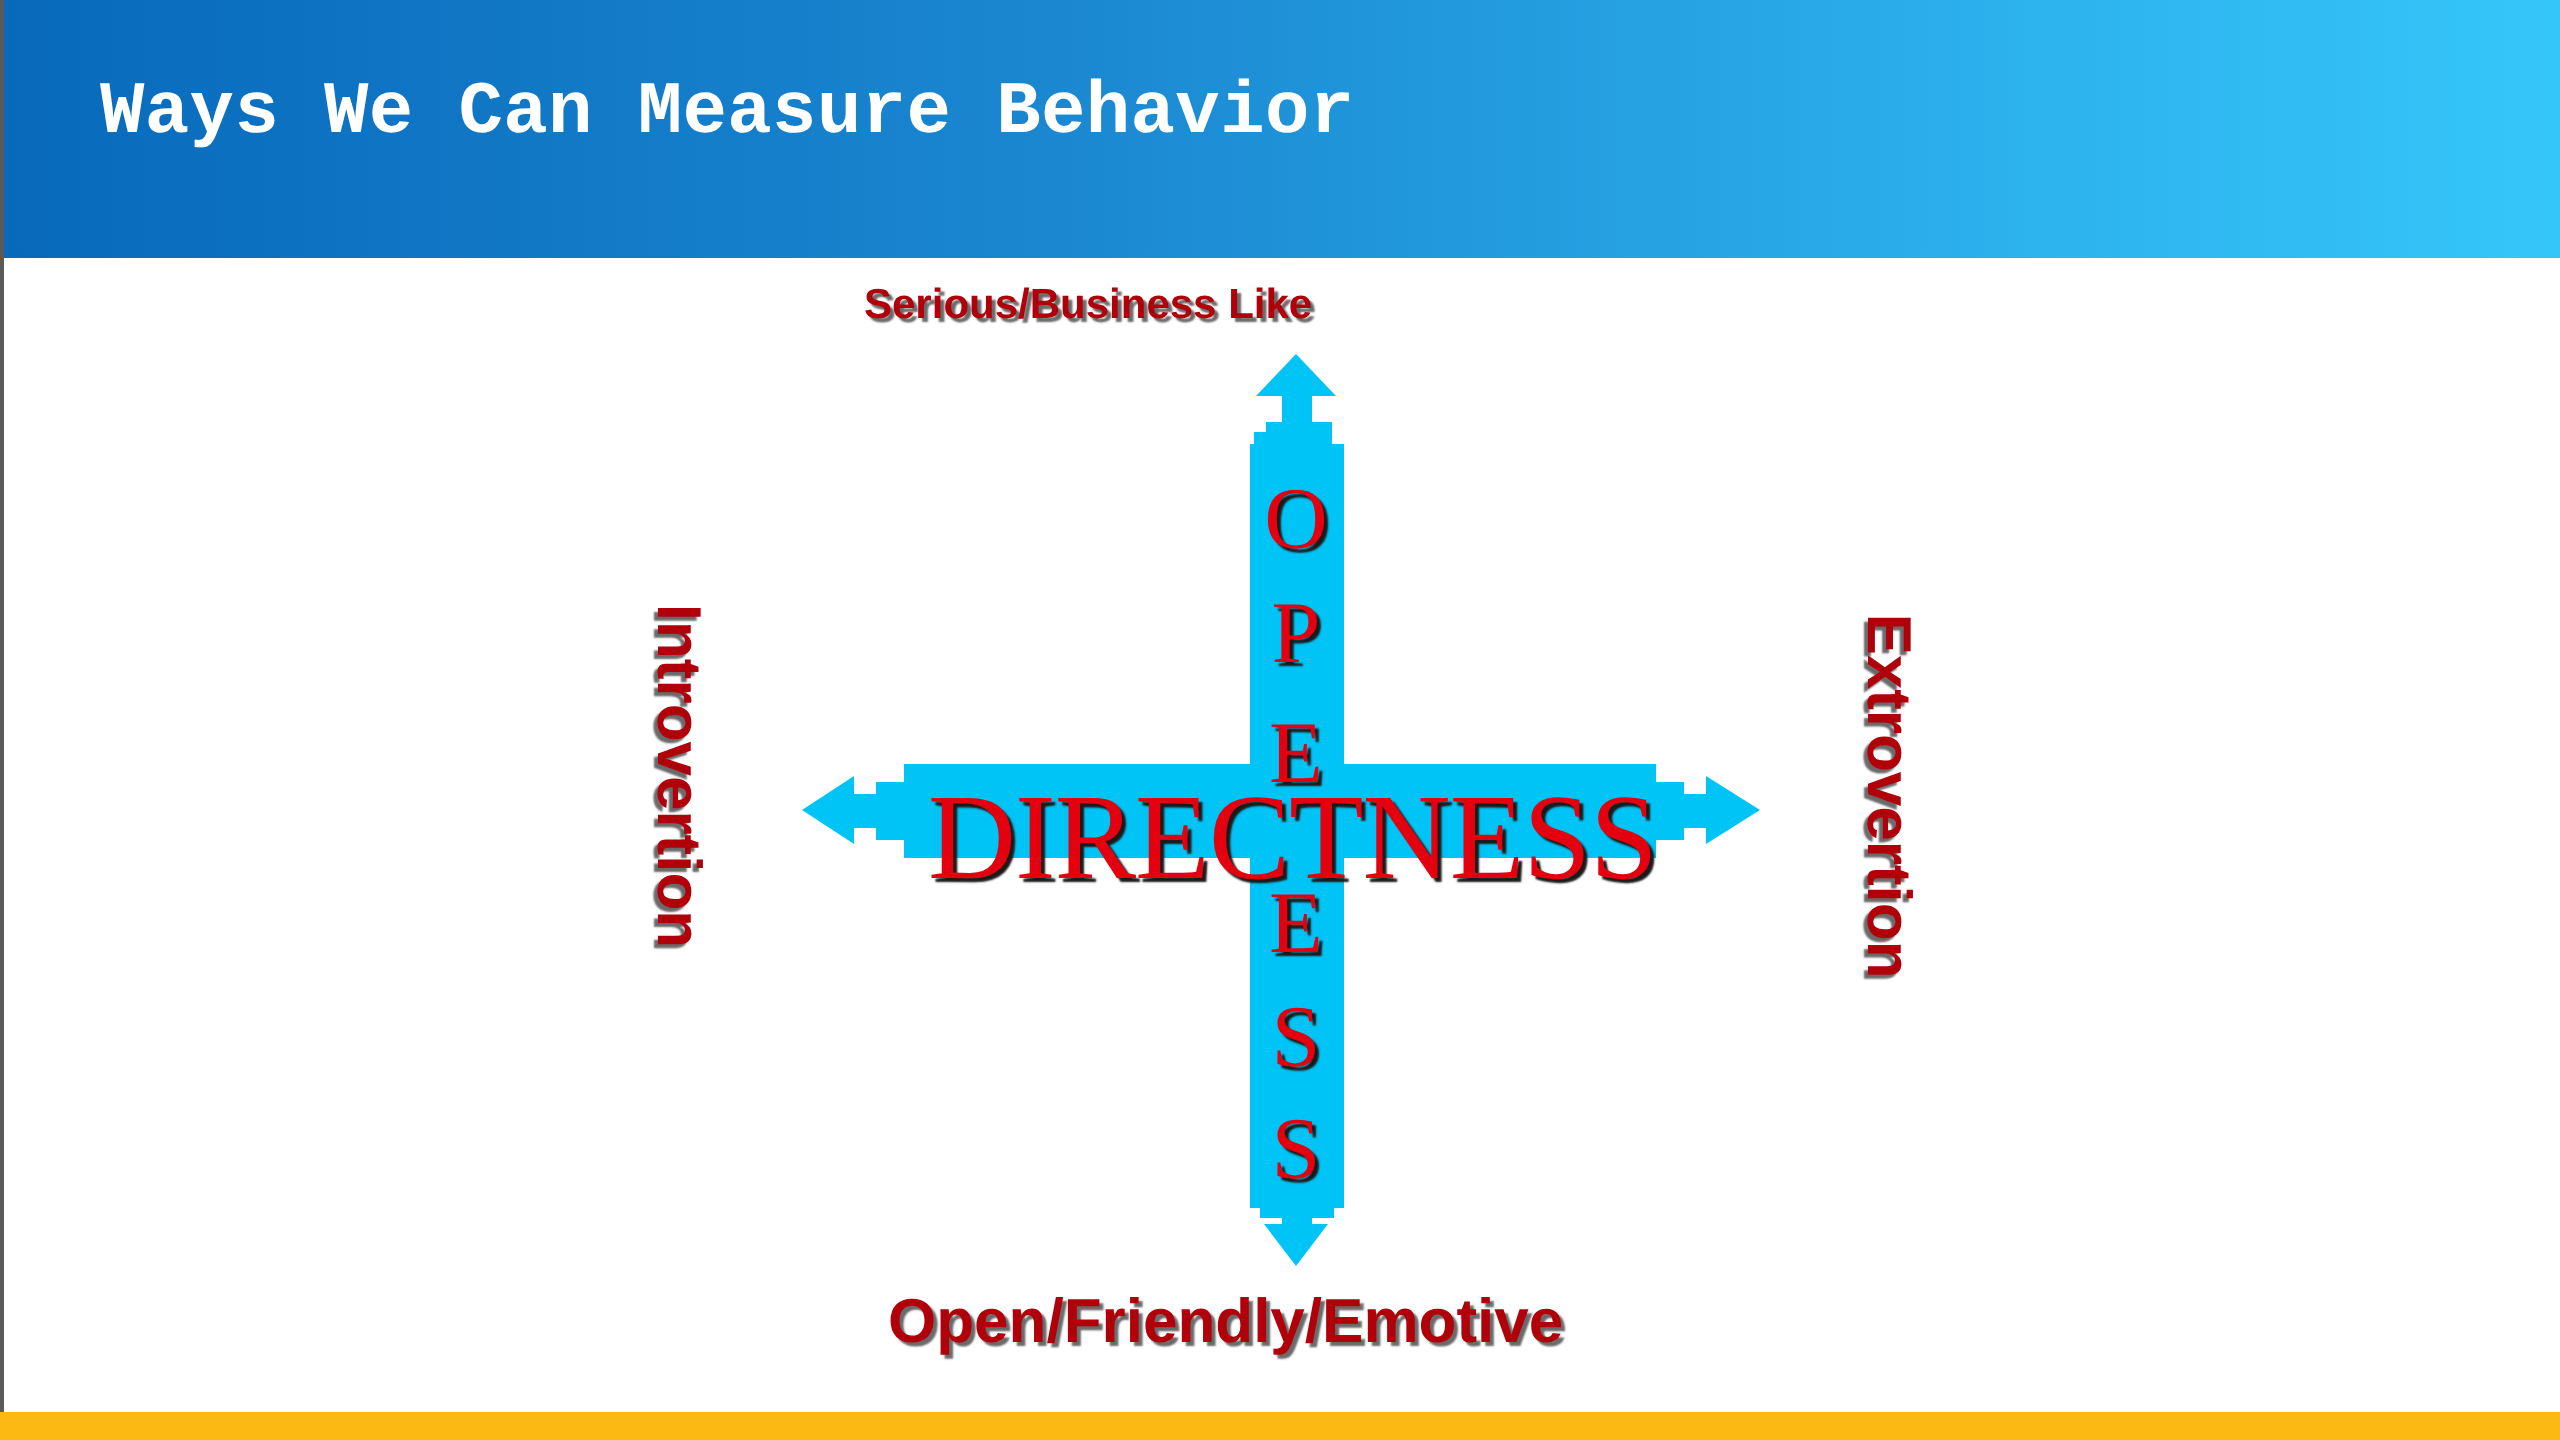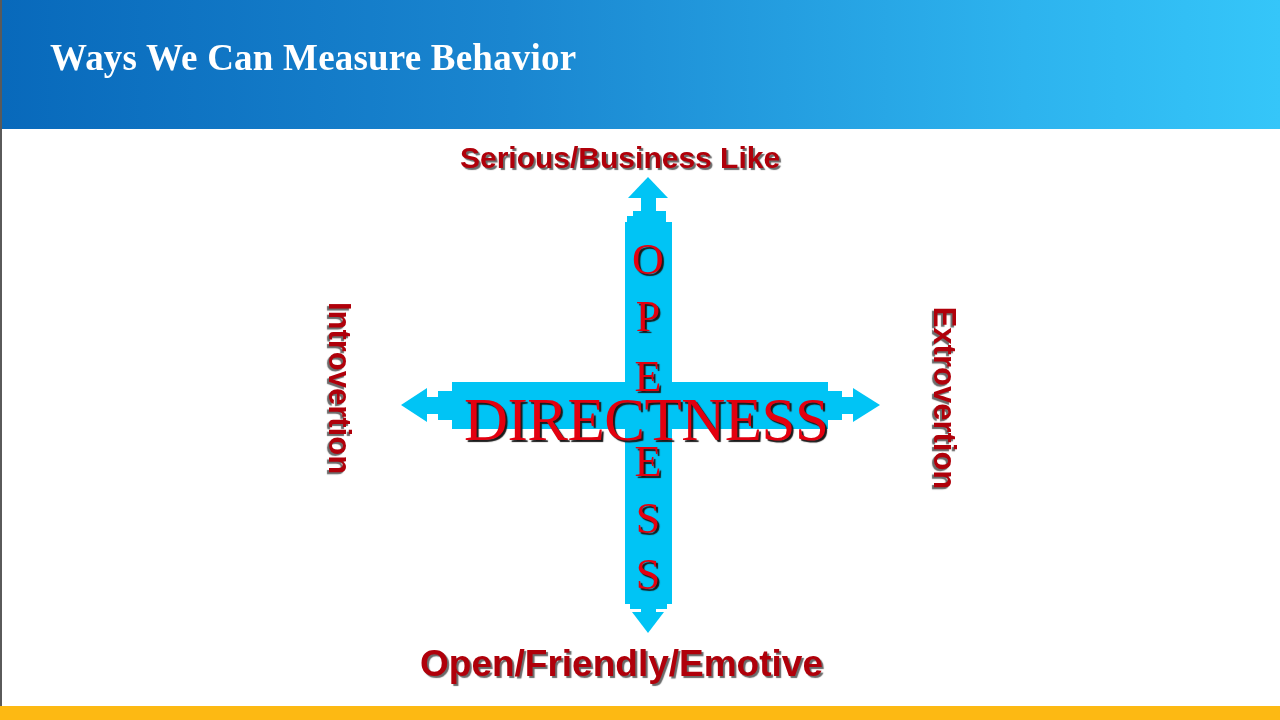--- a/index.html
+++ b/index.html
@@ -12,35 +12,35 @@
     position: absolute; left: 0; top: 0; width: 2px; height: 720px;
     background: #5a5a5a;
   }
   .header {
     position: absolute; left: 0; top: 0; width: 1280px; height: 129px;
     background: linear-gradient(90deg, #0869BB 0%, #1A86D0 40%, #2DB3EE 80%, #35C6F9 100%);
   }
   .title {
     position: absolute; left: 50px; top: 36px;
     color: #ffffff; font-weight: bold; font-size: 37px; letter-spacing: 0.2px;
-    font-family: Liberation Serif, serif;
+    font-family: Liberation Mono, monospace;
     white-space: nowrap;
   }
   .footer-bar {
     position: absolute; left: 0; top: 706px; width: 1280px; height: 14px;
     background: #FDB913;
   }
   .axis-label {
     position: absolute; color: #B0000A; font-weight: bold; font-size: 30px;
     text-shadow: 2px 2px 1px #6a6a6a;
     white-space: nowrap;
     font-family: "Liberation Sans", sans-serif;
   }
-  .label-top { left: 460px; top: 141px; font-size: 30px; }
-  .label-bottom { left: 420px; top: 643px; font-size: 37px; text-align: right; }
+  .label-top { left: 432px; top: 141px; font-size: 21px; }
+  .label-bottom { left: 444px; top: 643px; font-size: 31px; text-align: right; }
   .label-left {
     left: 339px; top: 388px;
     transform: translate(-50%, -50%) rotate(90deg);
     font-size: 31px;
   }
   .label-right {
     left: 944px; top: 398px;
     transform: translate(-50%, -50%) rotate(90deg);
     font-size: 31px;
   }

